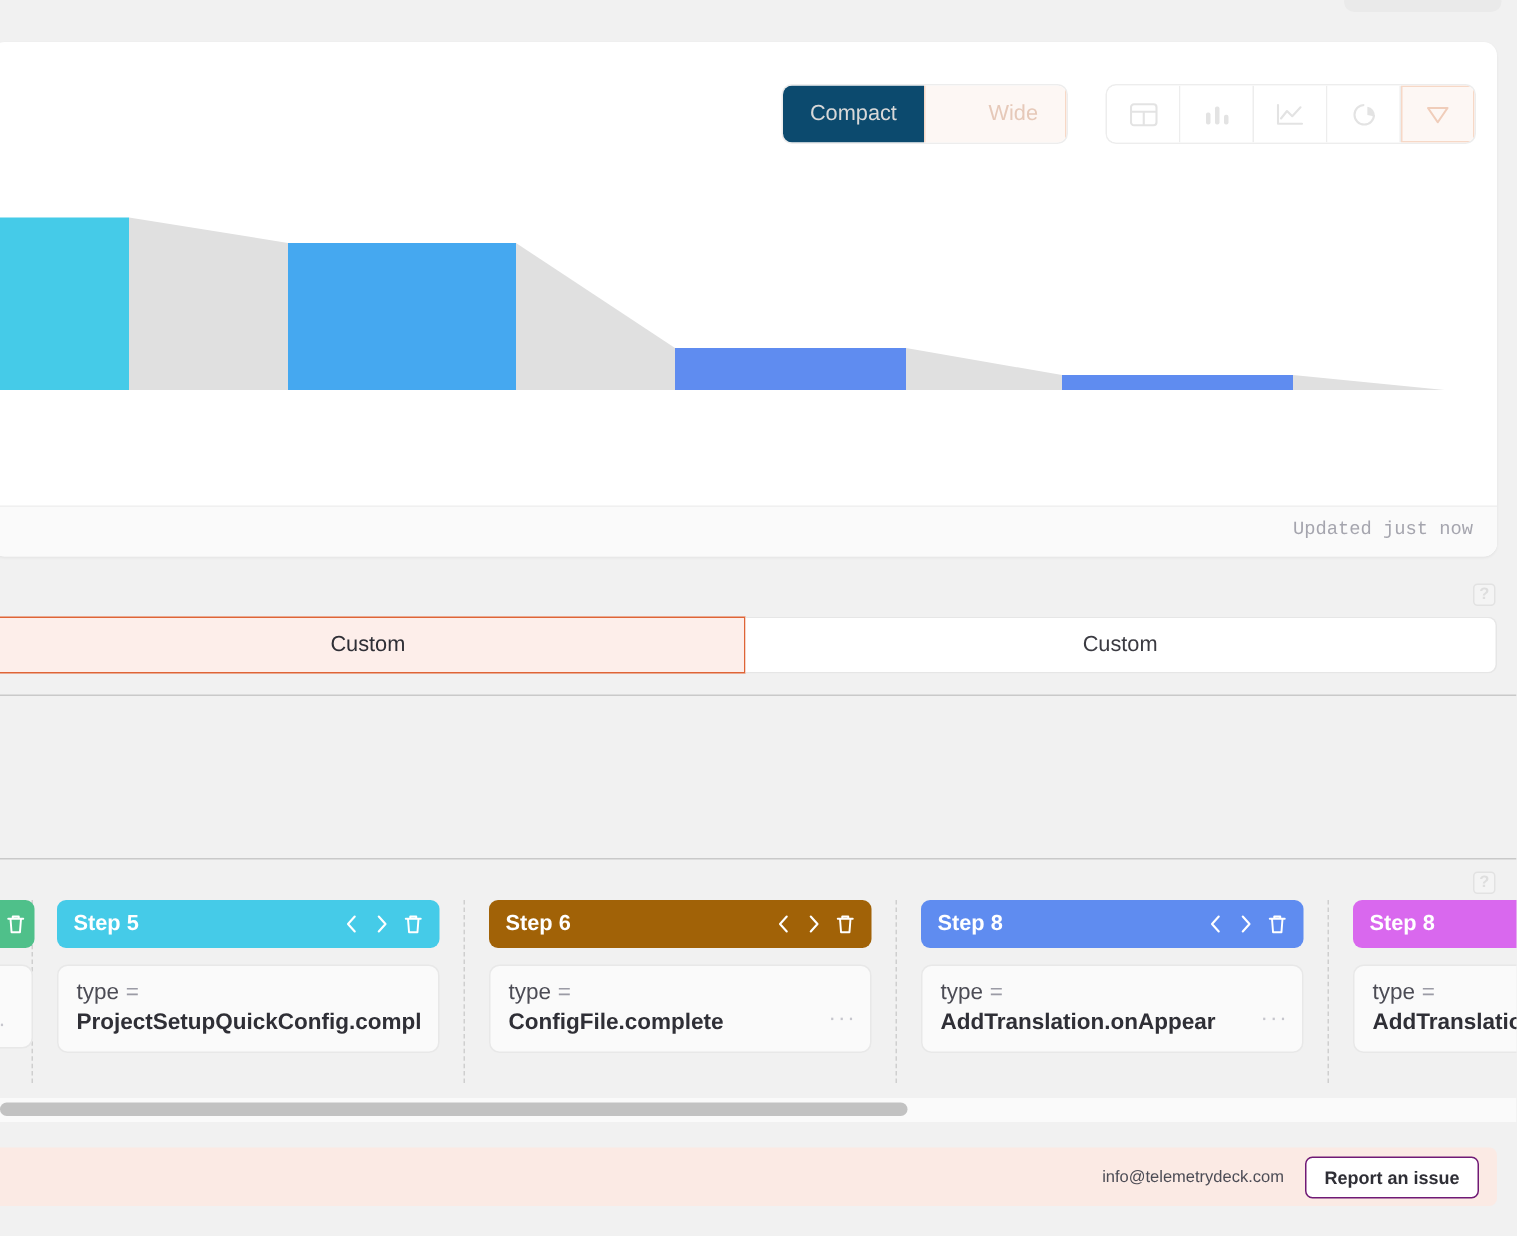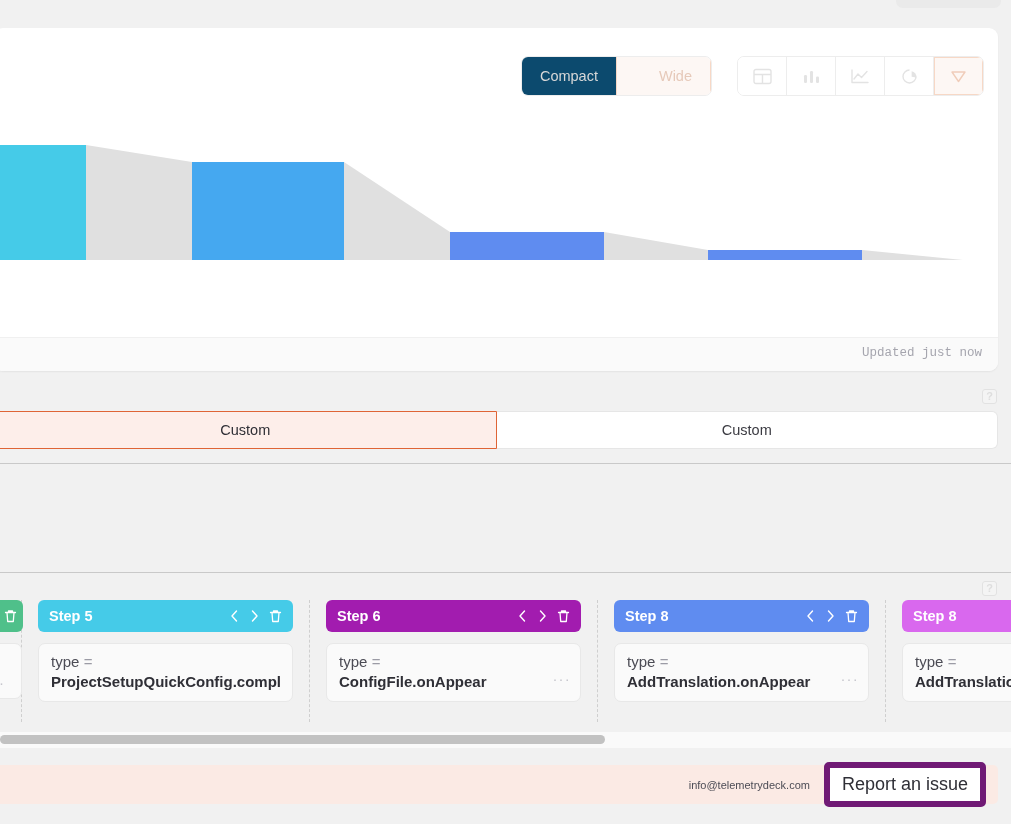--- a/index.html
+++ b/index.html
@@ -168,24 +168,25 @@
   
   .footer {
     position: absolute; left: -6px; top: 765px;
     width: 1004px; height: 39px;
     background: #fbeae4; border-radius: 5px;
     display: flex; align-items: center; justify-content: flex-end;
     padding-right: 12px; gap: 14px;
   }
   .footer-email { font-size: 11px; color: #4c4c55; }
   .footer-btn {
-    font-size: 18px; color: #2f2f36; background: #fff;
-    border: 6px solid #701a75; border-radius: 5px;
+    font-size: 12px; color: #2f2f36; background: #fff;
+    border: 1px solid #701a75; border-radius: 5px;
     padding: 6px 12px; cursor: pointer;
     font-family: "Liberation Sans", sans-serif;
+    font-weight: bold;
   }
   .footer-strip {
     position: absolute; left: 0; top: 810px; width: 1011px; height: 14px;
     background: #f1f1f1;
   }
 </style>
 </head>
 <body>
 
 <div class="page">
@@ -309,38 +310,38 @@
           </span>
         </div>
         <div class="step-filter">
           <span class="filter-key">type</span>
           <span class="filter-eq">=</span>
           <div class="filter-val">ProjectSetupQuickConfig.complete</div>
         </div>
       </div>
 
       <div class="step-col" style="width:288px;">
-        <div class="step-header" style="background:#a21caf;text-align:right;">
+        <div class="step-header" style="background:#a16207;text-align:right;">
           <span class="step-title">Step 6</span>
           <span class="step-actions">
             <svg width="11" height="14" viewBox="0 0 11 14" fill="none" stroke="#fff" stroke-width="1.4" stroke-linecap="round" stroke-linejoin="round">
               <polyline points="7.5,2 3,7 7.5,12"></polyline>
             </svg>
             <svg width="11" height="14" viewBox="0 0 11 14" fill="none" stroke="#fff" stroke-width="1.4" stroke-linecap="round" stroke-linejoin="round">
               <polyline points="3.5,2 8,7 3.5,12"></polyline>
             </svg>
             <svg width="13" height="14" viewBox="0 0 13 14" fill="none" stroke="#fff" stroke-width="1.3" stroke-linecap="round" stroke-linejoin="round">
               <path d="M1.5 3.5h10M4.5 3.5V2h4v1.5M3 3.5l.7 9h5.6l.7-9"></path>
             </svg>
           </span>
         </div>
         <div class="step-filter">
           <span class="filter-key">type</span>
           <span class="filter-eq">=</span>
-          <div class="filter-val">ConfigFile.onAppear</div>
+          <div class="filter-val">ConfigFile.complete</div>
           <span class="filter-dots">···</span>
         </div>
       </div>
 
       <div class="step-col" style="width:288px;">
         <div class="step-header" style="background:#5f8cf0;">
           <span class="step-title">Step 8</span>
           <span class="step-actions">
             <svg width="11" height="14" viewBox="0 0 11 14" fill="none" stroke="#fff" stroke-width="1.4" stroke-linecap="round" stroke-linejoin="round">
               <polyline points="7.5,2 3,7 7.5,12"></polyline>

